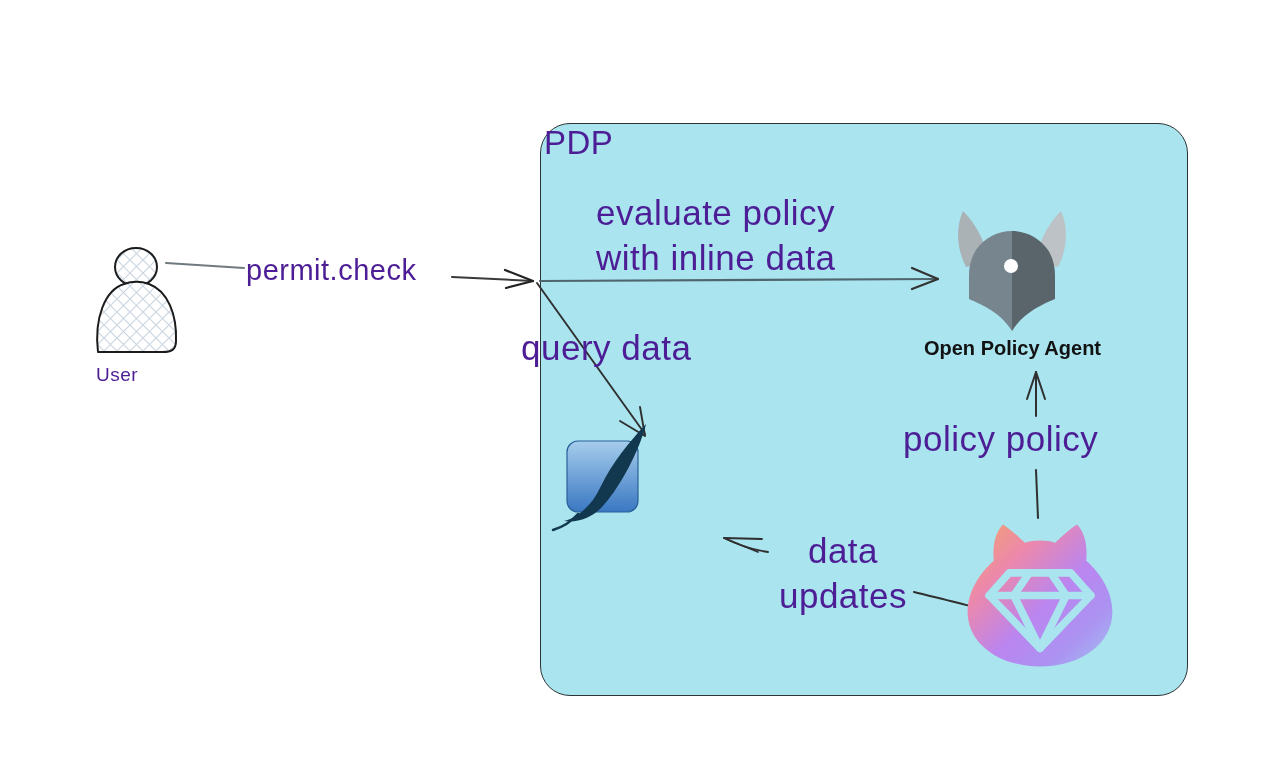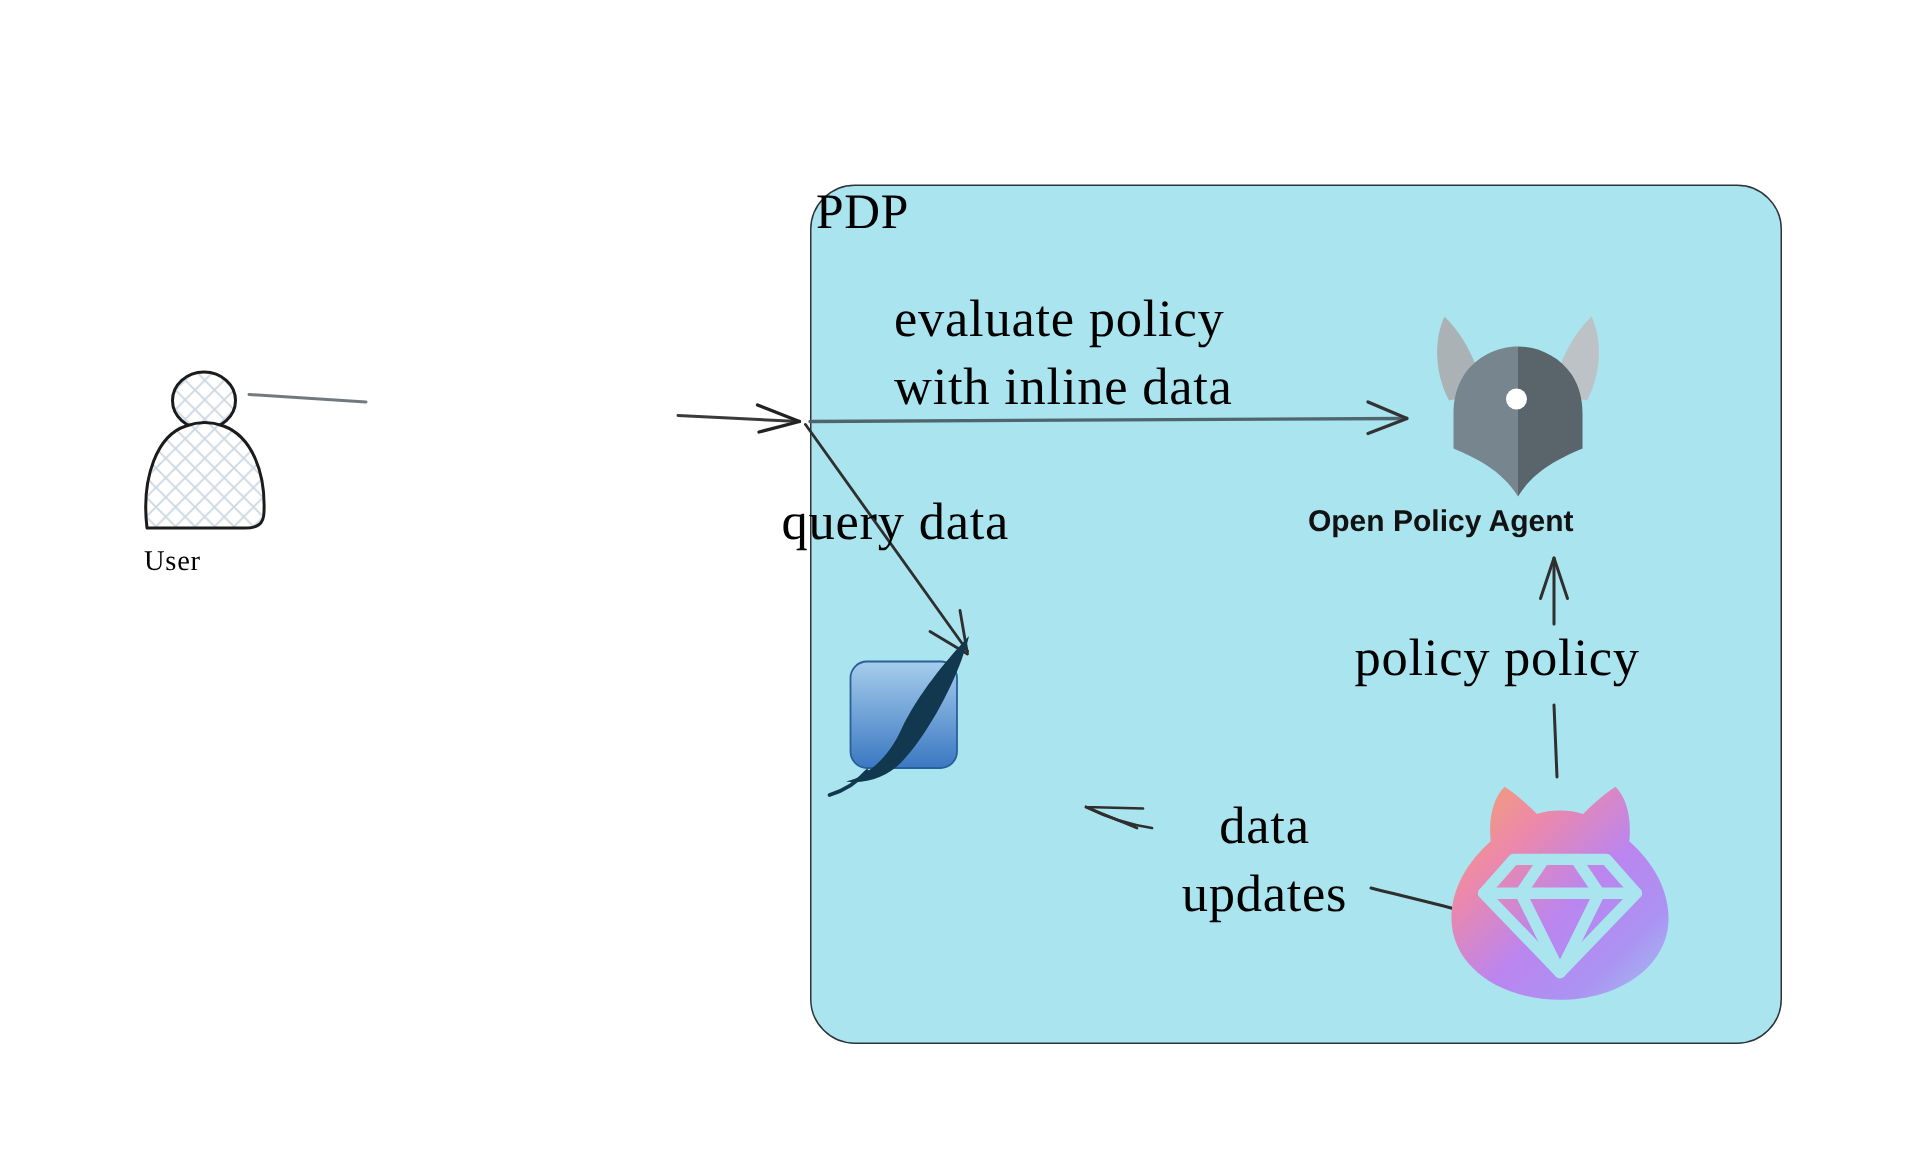--- a/index.html
+++ b/index.html
@@ -7,31 +7,31 @@
     position:relative;width:1270px;height:780px;background:#ffffff;
     font-family:"DejaVu Sans",sans-serif;overflow:hidden;
   }
   .pdp-box{
     position:absolute;left:540px;top:123px;width:648px;height:573px;
     background:#a9e4ef;border:1.6px solid #2d3436;border-radius:30px;
     box-sizing:border-box;z-index:1;
   }
   svg.layer{position:absolute;left:0;top:0;z-index:2;}
   .lbl{
-    position:absolute;z-index:3;color:#000000;
-    font-family:Liberation Serif, serif;white-space:pre-line;
+    position:absolute;z-index:3;color:#4c1d95;
+    font-family:Liberation Sans, sans-serif;white-space:pre-line;
   }
   .hand{font-weight:500;letter-spacing:0.5px;}
   .lbl-user{left:96px;top:364px;font-size:19px;}
   .lbl-permit-check{left:246px;top:254px;font-size:29px;}
   .lbl-pdp{left:544px;top:124px;font-size:33px;}
   .lbl-evaluate{left:596px;top:190px;font-size:35px;line-height:45px;}
   .lbl-query{left:521px;top:328px;font-size:35px;}
   .lbl-opa{
-    left:848px;top:337px;width:225px;text-align:center;
+    left:900px;top:337px;width:225px;text-align:center;
     font-family:"Liberation Sans","DejaVu Sans",sans-serif;
     font-size:20px;font-weight:700;letter-spacing:0px;color:#121212;
   }
   .lbl-policy-updates{left:903px;top:419px;font-size:35px;}
   .lbl-data-updates{left:758px;top:528px;width:170px;text-align:center;font-size:35px;line-height:45px;}
   .lbl-sqlite{
     left:621px;top:467px;font-size:43px;color:#1d3e5e;
     font-family:"DejaVu Serif","Liberation Serif",serif;z-index:3;
   }
 </style>
@@ -122,20 +122,21 @@
         <path d="M30,37 L70,37 L83,52 L50,87 L17,52 Z"></path>
         <path d="M17,52 L83,52"></path>
         <path d="M43,37 L33,52 M57,37 L67,52"></path>
         <path d="M33,52 L50,87 M67,52 L50,87"></path>
       </g>
     </g>
   </svg>
 
   <div class="lbl hand lbl-user">User</div>
 
+  <div class="lbl hand lbl-permit-check">permit.check</div>
 
   <div class="lbl hand lbl-pdp">PDP</div>
 
   <div class="lbl hand lbl-query">query data</div>
 
   <div class="lbl hand lbl-evaluate">evaluate policy
 with inline data</div>
 
   <div class="lbl lbl-opa">Open Policy Agent</div>
 

